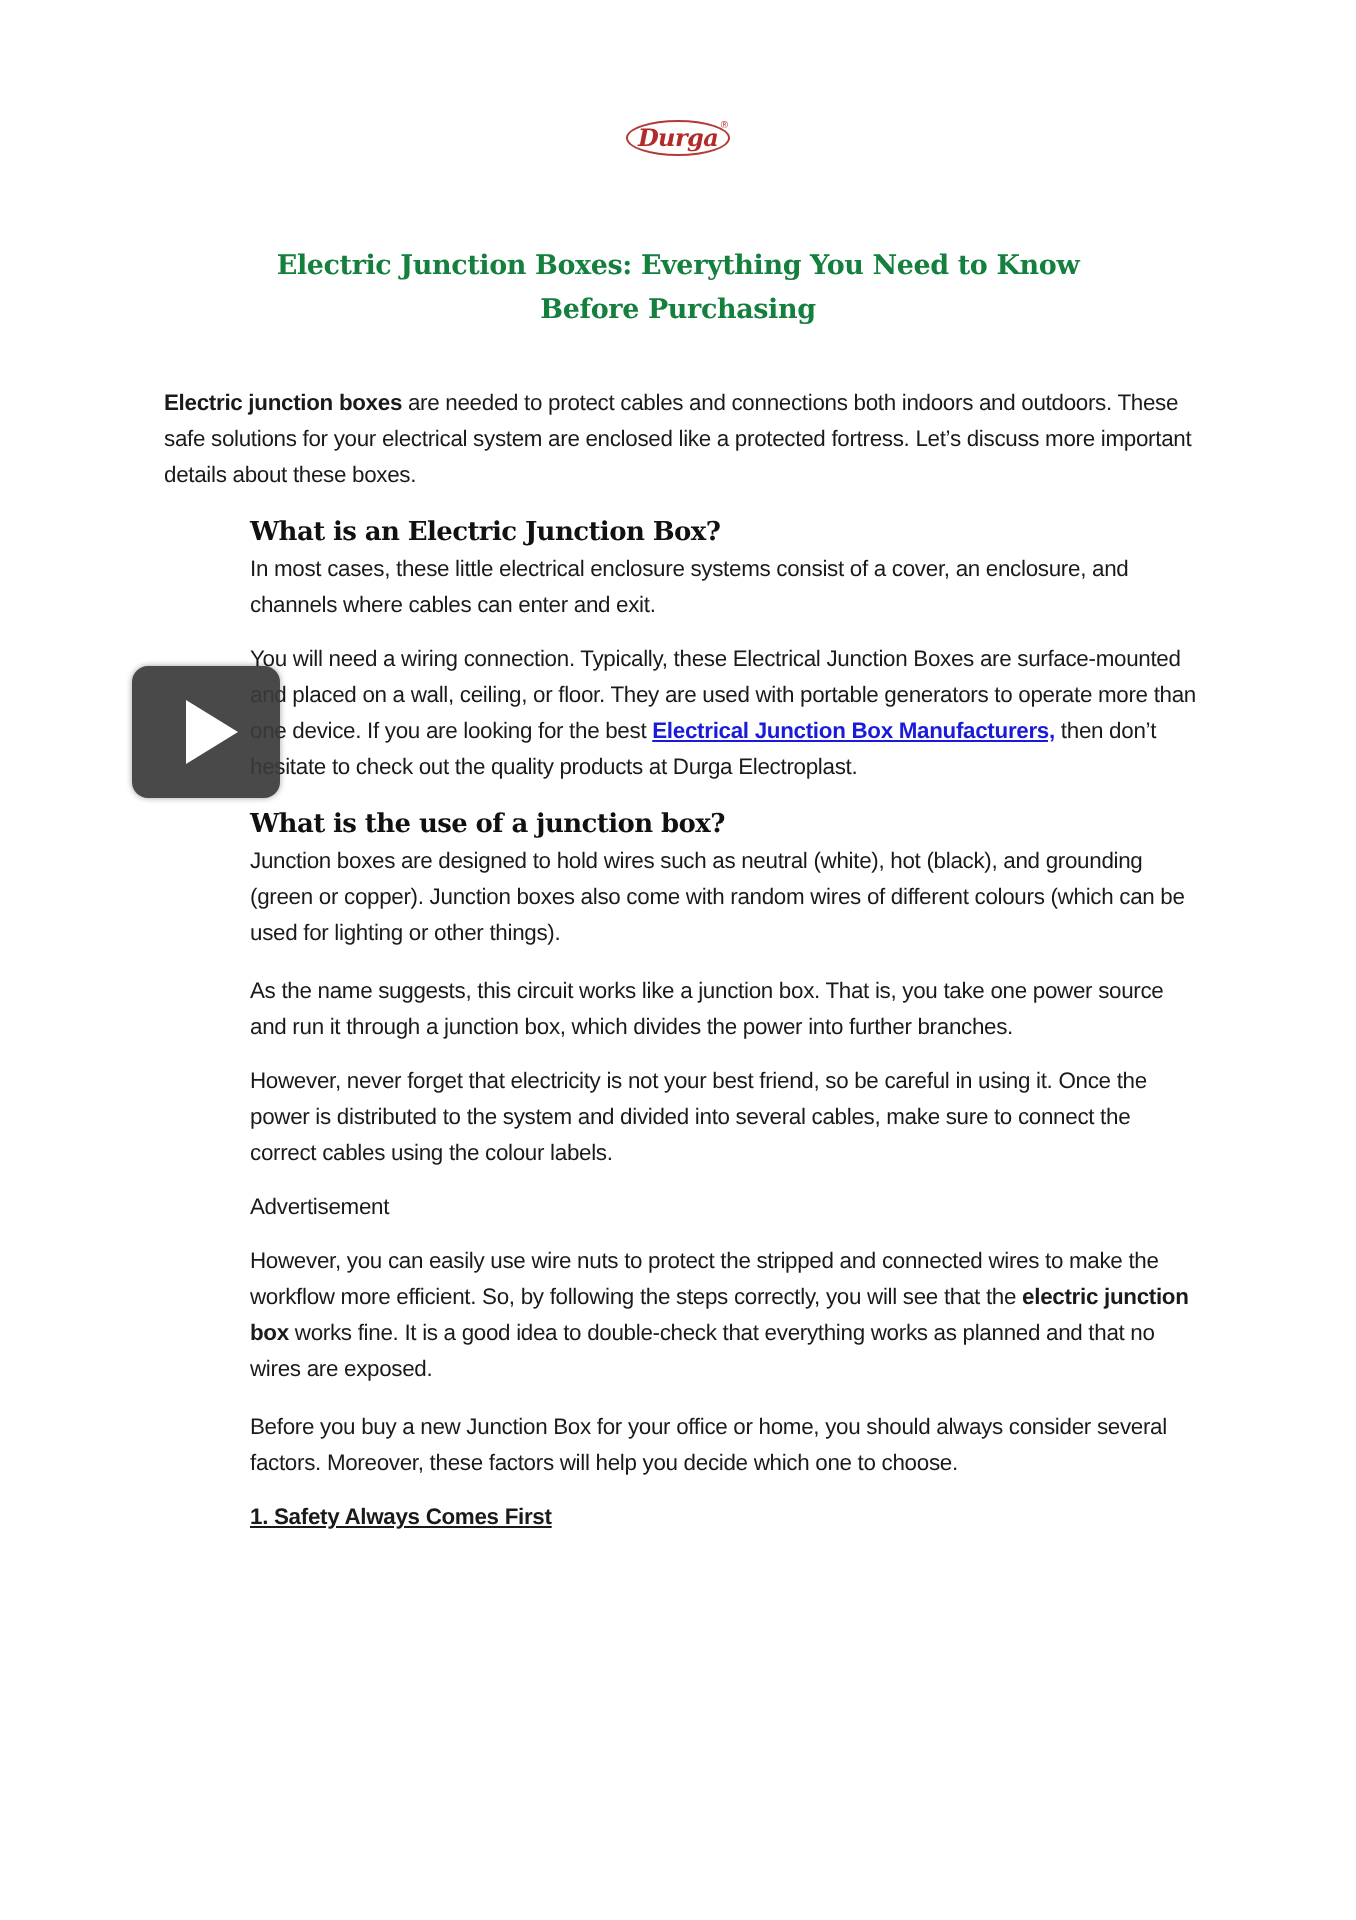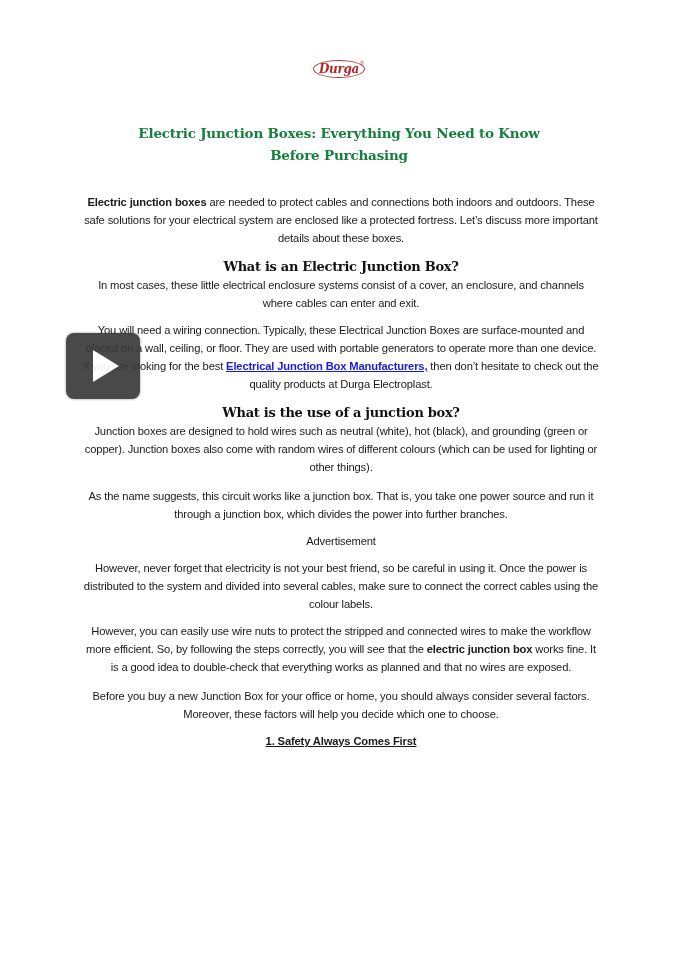--- a/index.html
+++ b/index.html
@@ -2,24 +2,24 @@
 <html><head>
 <meta charset="utf-8">
 <style>
   html, body { margin: 0; padding: 0; background: #ffffff; }
   body { width: 678px; height: 960px; position: relative; overflow: hidden; font-family: "Liberation Sans", "DejaVu Sans", sans-serif; color: #1a1a1a; }
   .logo { position: absolute; left: 312px; top: 59px; width: 54px; height: 20px; display: flex; align-items: center; justify-content: center; }
   .logo-oval { border: 1.5px solid #b43a3a; border-radius: 50%; padding: 0 5px; height: 16px; display: flex; align-items: center; }
   .logo-text { font-family: "DejaVu Serif", serif; font-style: italic; font-weight: bold; color: #b42a2a; font-size: 12px; line-height: 16px; letter-spacing: -0.3px; }
   .logo-tm { font-size: 5px; color: #b42a2a; position: absolute; top: 1px; right: 2px; }
   .title { position: absolute; left: 0; right: 0; top: 122px; text-align: center; font-family: "DejaVu Serif", serif; font-weight: bold; font-size: 13.5px; line-height: 22px; color: #15803d; letter-spacing: -0.2px; }
-  .content { position: absolute; left: 82px; width: 518px; top: 193px; font-size: 11.2px; line-height: 18px; letter-spacing: -0.15px; text-align: center; }
+  .content { position: absolute; left: 82px; width: 518px; top: 193px; font-size: 11.2px; line-height: 18px; letter-spacing: -0.15px; }
   p { margin: 0 0 9px 0; }
   h2 { font-family: "DejaVu Serif", serif; font-weight: bold; font-size: 13px; line-height: 18px; margin: 0 0 0 0; color: #111; letter-spacing: -0.3px; }
-  .sec { margin-top: 11px; }
+  .sec { margin-top: 11px; margin-left: 43px; }
   a.link { color: #1a1adb; font-weight: bold; text-decoration: underline; }
   b { font-weight: bold; }
   .numbered { font-weight: bold; margin-top: 6px; text-decoration: underline; }
   .play { position: absolute; left: 66px; top: 333px; width: 74px; height: 66px; background: #3a3a3a; border-radius: 8px; opacity: 0.92; box-shadow: 0 0 3px rgba(0,0,0,0.4); }
   .play-tri { position: absolute; left: 27px; top: 17px; width: 0; height: 0; border-top: 16px solid transparent; border-bottom: 16px solid transparent; border-left: 26px solid #ffffff; }
 </style>
 </head>
 <body>
 
 <div class="logo">
@@ -43,22 +43,22 @@
     <p><span>You will need a wiring connection. Typically, these Electrical Junction Boxes are surface-mounted and placed on a wall, ceiling, or floor. They are used with portable generators to operate more than one device. If you are looking for the best </span><a class="link" href="#">Electrical Junction Box Manufacturers,</a><span> then don’t hesitate to check out the quality products at Durga Electroplast.</span></p>
   </div>
 
   <div class="sec">
     <h2>What is the use of a junction box?</h2>
     <p>Junction boxes are designed to hold wires such as neutral (white), hot (black), and grounding (green or copper). Junction boxes also come with random wires of different colours (which can be used for lighting or other things).</p>
   </div>
 
   <div class="sec">
     <p>As the name suggests, this circuit works like a junction box. That is, you take one power source and run it through a junction box, which divides the power into further branches.</p>
+    <p>However, never forget that electricity is not your best friend, so be careful in using it. Once the power is distributed to the system and divided into several cables, make sure to connect the correct cables using the colour labels.</p>
     <p>Advertisement</p>
-    <p>However, never forget that electricity is not your best friend, so be careful in using it. Once the power is distributed to the system and divided into several cables, make sure to connect the correct cables using the colour labels.</p>
     <p><span>However, you can easily use wire nuts to protect the stripped and connected wires to make the workflow more efficient. So, by following the steps correctly, you will see that the </span><b>electric junction box</b><span> works fine. It is a good idea to double-check that everything works as planned and that no wires are exposed.</span></p>
   </div>
 
   <div class="sec">
     <p>Before you buy a new Junction Box for your office or home, you should always consider several factors. Moreover, these factors will help you decide which one to choose.</p>
     <p class="numbered">1. Safety Always Comes First</p>
   </div>
 </div>
 
 <div class="play">

